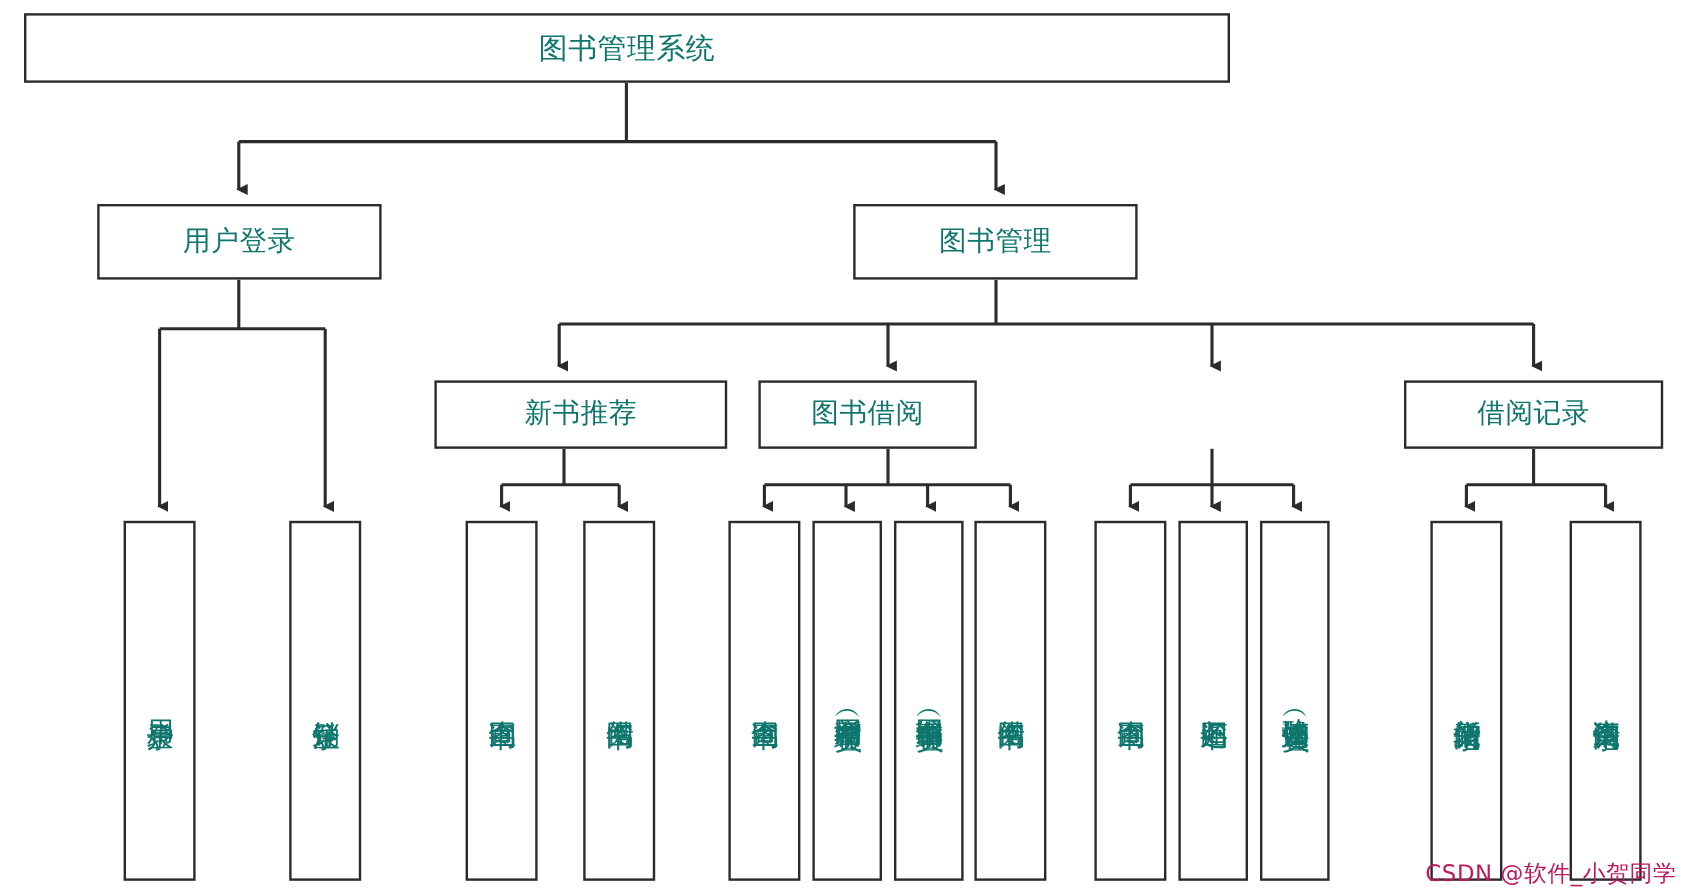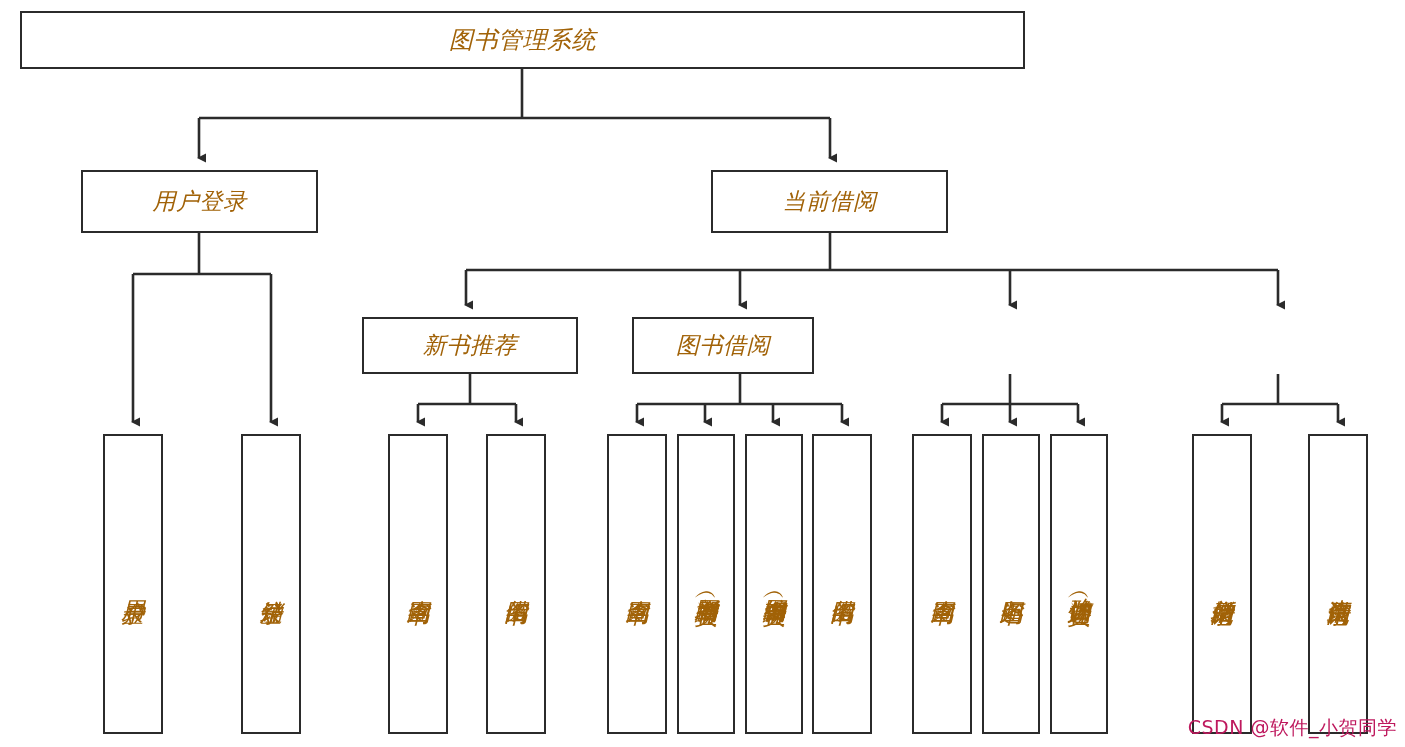--- a/index.html
+++ b/index.html
@@ -27,22 +27,21 @@
     pointer-events: none;
   }
   .node {
     position: absolute;
     box-sizing: border-box;
     border: 2px solid #2b2b2b;
     background: #ffffff;
     display: flex;
     align-items: center;
     justify-content: center;
-    color: #a16207;
-    font-style: italic;
+    color: #0f766e;
   }
   .node .label {
     display: block;
     text-align: center;
     line-height: 1.12;
     white-space: nowrap;
   }
   
   .node.horiz .label {
     font-size: 23px;
@@ -131,29 +130,32 @@
   </svg>
 
   <div class="node horiz root" style="left:20px; top:11px; width:1005px; height:58px;">
     <span class="label">图书管理系统</span>
   </div>
 
   <div class="node horiz" style="left:81px; top:170px; width:237px; height:63px;">
     <span class="label">用户登录</span>
   </div>
   <div class="node horiz" style="left:711px; top:170px; width:237px; height:63px;">
-    <span class="label">当前借阅</span>
-  </div>
-
-  <div class="node horiz" style="left:362px; top:317px; width:216px; height:57px;">
+    <span class="label">图书管理</span>
+  </div>
+
+  <div class="node horiz" style="left:362px; top:317px; width:244px; height:57px;">
     <span class="label">新书推荐</span>
   </div>
   <div class="node horiz" style="left:632px; top:317px; width:182px; height:57px;">
     <span class="label">图书借阅</span>
   </div>
+  <div class="node horiz" style="left:1170px; top:317px; width:216px; height:57px;">
+    <span class="label">借阅记录</span>
+  </div>
 
   <div class="node vert" style="left:103px; top:434px; width:60px; height:300px;">
     <span class="label">用户登录</span>
   </div>
   <div class="node vert" style="left:241px; top:434px; width:60px; height:300px;">
     <span class="label">注销登录</span>
   </div>
 
   <div class="node vert" style="left:388px; top:434px; width:60px; height:300px;">
     <span class="label">查询图书</span>

